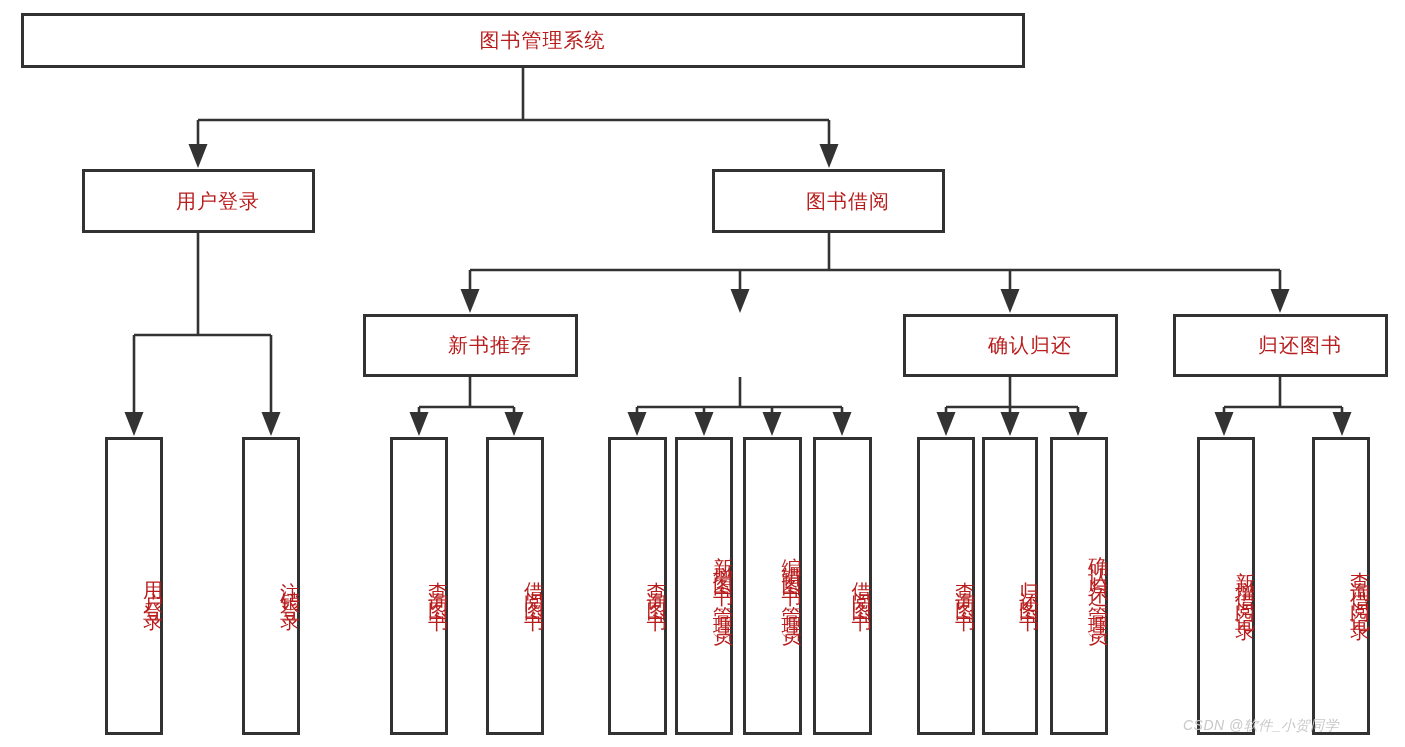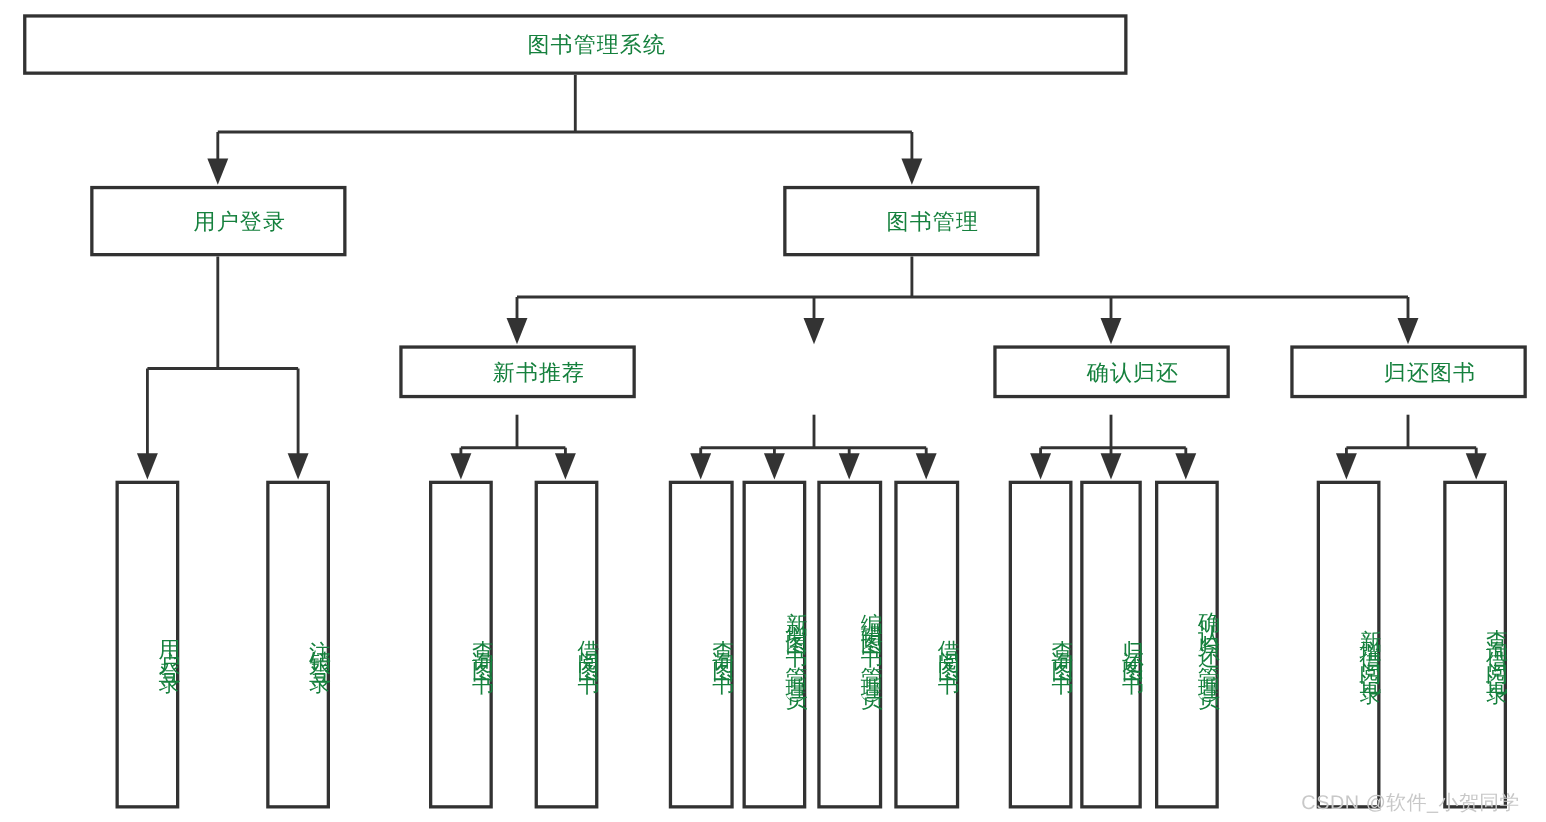--- a/index.html
+++ b/index.html
@@ -20,53 +20,54 @@
     left: 0; top: 0;
     width: 1405px;
     height: 747px;
     z-index: 1;
   }
   .node {
     position: absolute;
     box-sizing: border-box;
     border: 3px solid #323232;
     background: #ffffff;
-    color: #15803d;
+    color: #b91c1c;
     display: flex;
     align-items: center;
     justify-content: center;
     z-index: 2;
     font-size: 20px;
     letter-spacing: 1px;
     text-align: center;
     padding-left: 39px;
   }
   .root-node   { width: 1004px; height: 55px; left: 21px; top: 13px; }
   .branch-node { width: 233px;  height: 64px; top: 169px; }
-  .l3-node     { width: 215px;  height: 48px; top: 314px; }
+  .l3-node     { width: 215px;  height: 63px; top: 314px; }
   .leaf-node   {
     top: 437px;
     width: 58px;
     height: 298px;
     writing-mode: vertical-lr;
     text-orientation: mixed;
     letter-spacing: 10px;
     font-size: 20px;
     line-height: 1;
   }
   .leaf-node .node-label { white-space: nowrap; }
   #watermark {
     position: absolute;
     left: 1183px;
     top: 717px;
     z-index: 5;
-    font-size: 18px;
+    font-size: 14px;
     color: #c8c8c8;
     letter-spacing: 0.5px;
     white-space: nowrap;
+    font-style: italic;
   }
   .cline { stroke: #333333; stroke-width: 2.6; fill: none; }
   .ctri  { fill: #333333; stroke: none; }
 </style>
 </head>
 <body>
 
 <div id="canvas">
 
   <svg id="connectors" viewBox="0 0 1405 747" xmlns="http://www.w3.org/2000/svg">
@@ -132,21 +133,21 @@
   </svg>
 
   <div class="node root-node">
     <span class="node-label">图书管理系统</span>
   </div>
 
   <div class="node branch-node" style="left:82px">
     <span class="node-label">用户登录</span>
   </div>
   <div class="node branch-node" style="left:712px">
-    <span class="node-label">图书管理</span>
+    <span class="node-label">图书借阅</span>
   </div>
 
   <div class="node l3-node" style="left:363px">
     <span class="node-label">新书推荐</span>
   </div>
   <div class="node l3-node" style="left:903px">
     <span class="node-label">确认归还</span>
   </div>
   <div class="node l3-node" style="left:1173px">
     <span class="node-label">归还图书</span>

